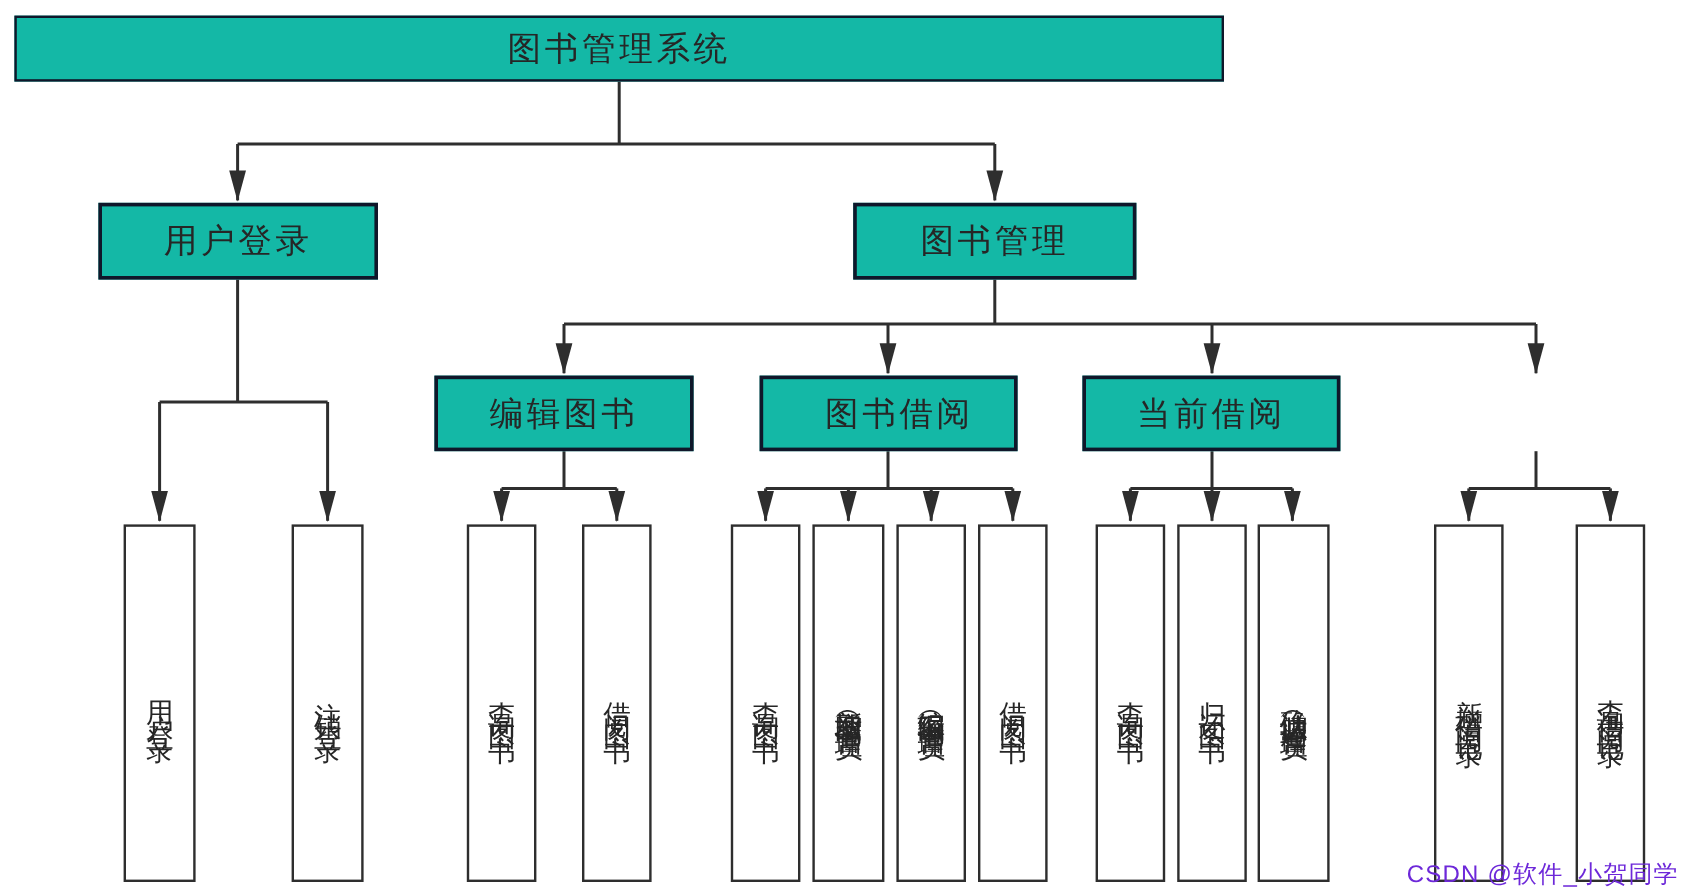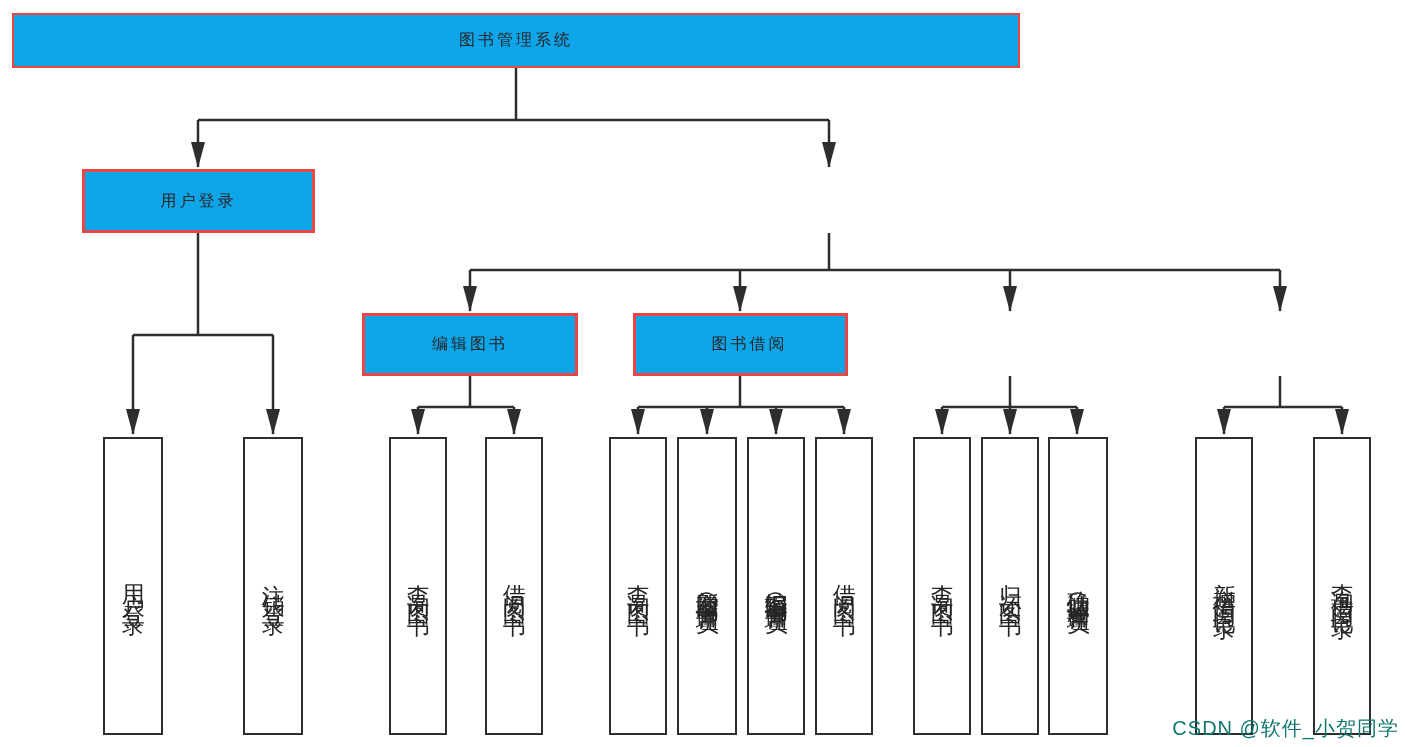--- a/index.html
+++ b/index.html
@@ -6,25 +6,25 @@
   .canvas{
     position:relative;
     width:1405px;height:747px;
     background:#ffffff;
     font-family:"Liberation Sans","DejaVu Sans",sans-serif;
     overflow:hidden;
   }
   svg.wires{position:absolute;left:0;top:0;z-index:1;}
   .node{
     position:absolute;
-    background:#0ea5e9;
-    border:3px solid #ef4444;
+    background:#14b8a6;
+    border:3px solid #0f172a;
     display:flex;align-items:center;justify-content:center;
     color:#262626;
-    font-size:16px;
+    font-size:28px;
     letter-spacing:3px;
     z-index:2;
     box-sizing:border-box;
     white-space:nowrap;
   }
   .node.root{border-width:2px;}
   .leaf{
     position:absolute;
     background:#ffffff;
     border:2px solid #2e2e2e;
@@ -38,21 +38,21 @@
     text-orientation:mixed;
     font-size:23px;
     line-height:1.1;
     letter-spacing:10px;
     color:#262626;
   }
   .watermark{
     position:absolute;
     right:6px;bottom:5px;
     font-size:20px;
-    color:#0f766e;
+    color:#6d28d9;
     letter-spacing:1px;
     z-index:3;
   }
 </style>
 </head>
 <body>
 
 <div class="canvas">
 
   <svg class="wires" width="1405" height="747" viewBox="0 0 1405 747">
@@ -101,23 +101,25 @@
       <path d="M1280,376 L1280,407"></path>
       <path d="M1224,407 L1342,407"></path>
       <path d="M1224,407 L1224,434" marker-end="url(#arw)"></path>
       <path d="M1342,407 L1342,434" marker-end="url(#arw)"></path>
     </g>
   </svg>
 
   <div class="node root" style="left:12px;top:13px;width:1008px;height:55px;">图书管理系统</div>
 
   <div class="node" style="left:82px;top:169px;width:233px;height:64px;">用户登录</div>
+  <div class="node" style="left:711px;top:169px;width:236px;height:64px;">图书管理</div>
 
   <div class="node" style="left:362px;top:313px;width:216px;height:63px;">编辑图书</div>
   <div class="node" style="left:633px;top:313px;width:215px;height:63px;padding-left:18px;">图书借阅</div>
+  <div class="node" style="left:902px;top:313px;width:215px;height:63px;">当前借阅</div>
 
   <div class="leaf" style="left:103px;top:437px;width:60px;height:298px;">
     <span>用户登录</span>
     </div>
   <div class="leaf" style="left:243px;top:437px;width:60px;height:298px;">
     <span>注销登录</span>
     </div>
 
   <div class="leaf" style="left:389px;top:437px;width:58px;height:298px;">
     <span>查询图书</span>

